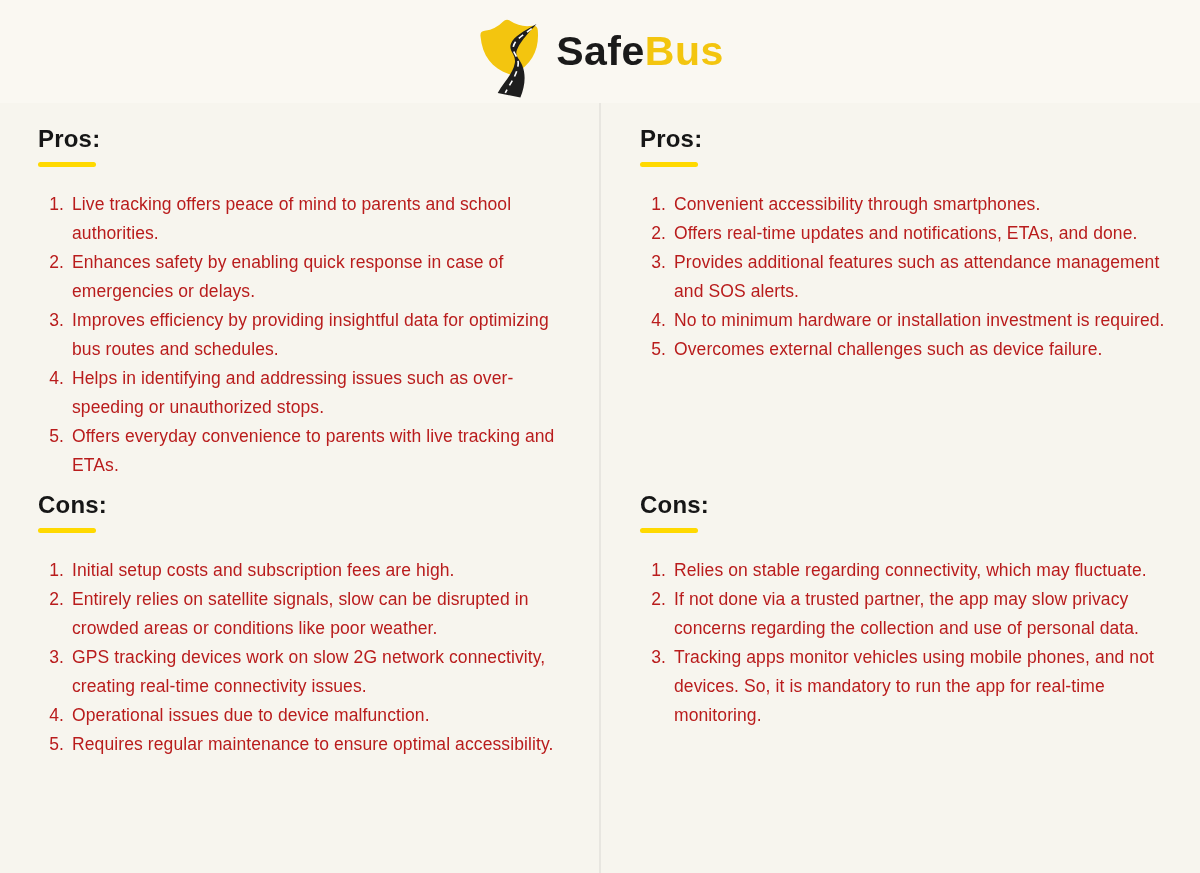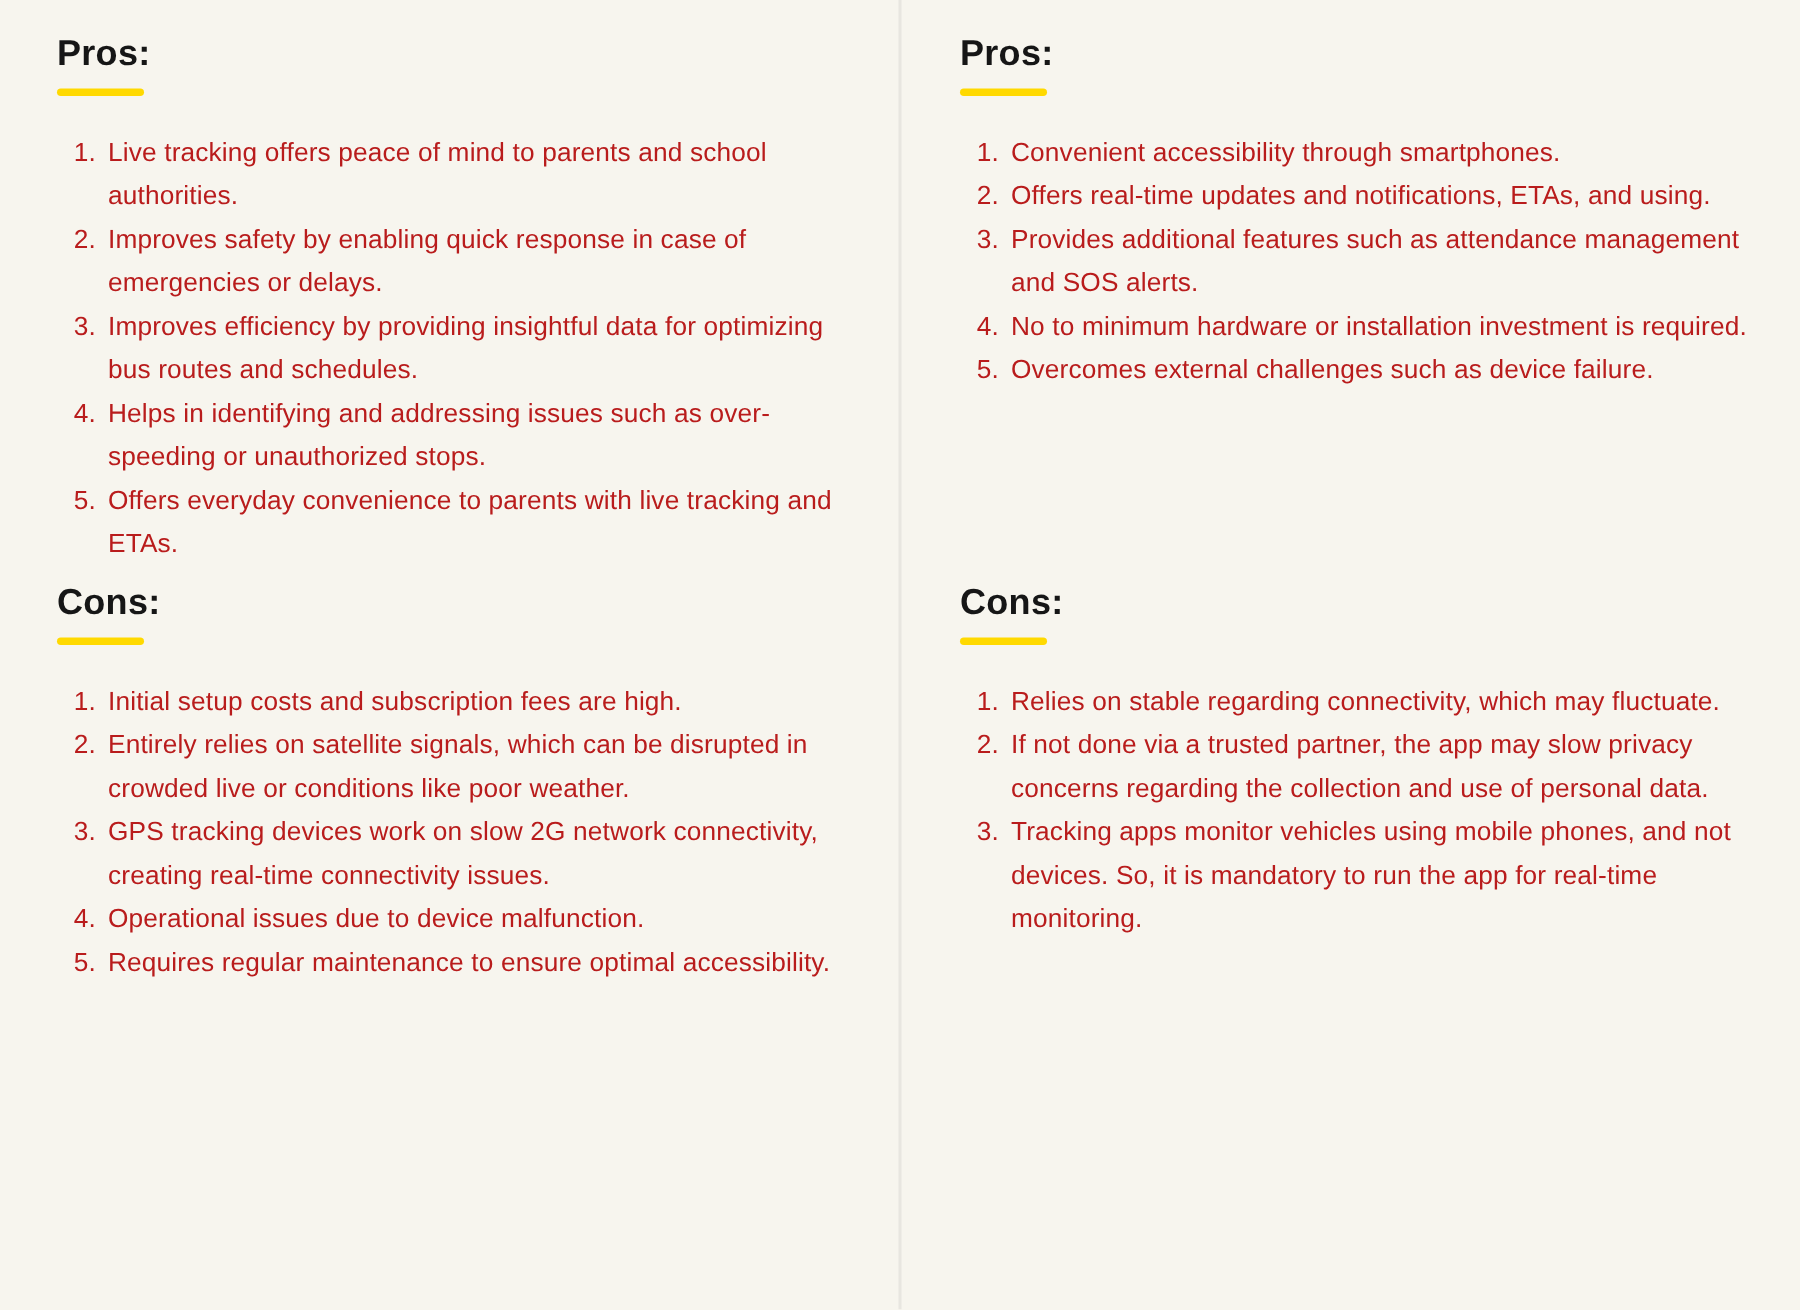--- a/index.html
+++ b/index.html
@@ -79,57 +79,73 @@
     content: counter(item) ".";
     position: absolute; left: 0; top: 0;
     width: 26px; text-align: right;
   }
 </style>
 </head>
 <body>
 
 <div class="page">
 
+  <div class="header">
+    <div class="logo">
+      <svg class="logo-mark" viewBox="0 0 72 86" xmlns="http://www.w3.org/2000/svg" aria-hidden="true">
+        <g transform="rotate(-5 36 34)">
+          <path d="M11 13 Q23 12 31 5 Q35 2 39 5 Q49 13 62 12 Q67 12 67 17
+                   C67 38 58 52 39 61 Q36 62.5 33 61 C15 53 6 39 6 18 Q6 13 11 13 Z" fill="#F3C50F"></path>
+        </g>
+        <path d="M64 8 C50 16 40 21 37 29 C34 37 43 40 41 50
+                 C39 61 30 69 23 81 L47 86 C52 73 53 62 49 52
+                 C46 44 40 42 44 34 C48 25 57 16 64 8 Z" fill="#1E1E1E"></path>
+        <path d="M59 13 C48 21 41 25 39.5 32 C38 39 46 42.5 44.5 52
+                 C43 63 36 71 31 81" fill="none" stroke="#FFFFFF" stroke-width="1.7" stroke-dasharray="6 5"></path>
+      </svg>
+      <div class="brand"><span>Safe</span><span class="brand-accent">Bus</span></div>
+    </div>
+  </div>
 
 
   <div class="content">
     <div class="divider"></div>
 
     <div class="col col-left">
       <div class="section-pros">
         <h2 class="section-heading">Pros:</h2>
         <div class="heading-underline"></div>
         <ol class="items">
             <li>Live tracking offers peace of mind to parents and school authorities.</li>
-            <li>Improves safety by enabling quick response in case of emergencies or delays.</li>
+            <li>Enhances safety by enabling quick response in case of emergencies or delays.</li>
             <li>Improves efficiency by providing insightful data for optimizing bus routes and schedules.</li>
             <li>Helps in identifying and addressing issues such as over-speeding or unauthorized stops.</li>
             <li>Offers everyday convenience to parents with live tracking and ETAs.</li>
           </ol>
       </div>
       <div class="section-cons">
         <h2 class="section-heading">Cons:</h2>
         <div class="heading-underline"></div>
         <ol class="items">
             <li>Initial setup costs and subscription fees are high.</li>
-            <li>Entirely relies on satellite signals, which can be disrupted in crowded live or conditions like poor weather.</li>
+            <li>Entirely relies on satellite signals, slow can be disrupted in crowded areas or conditions like poor weather.</li>
             <li>GPS tracking devices work on slow 2G network connectivity, creating real-time connectivity issues.</li>
             <li>Operational issues due to device malfunction.</li>
             <li>Requires regular maintenance to ensure optimal accessibility.</li>
           </ol>
       </div>
     </div>
 
     <div class="col col-right">
       <div class="section-pros">
         <h2 class="section-heading">Pros:</h2>
         <div class="heading-underline"></div>
         <ol class="items">
             <li>Convenient accessibility through smartphones.</li>
-            <li>Offers real-time updates and notifications, ETAs, and using.</li>
+            <li>Offers real-time updates and notifications, ETAs, and done.</li>
             <li>Provides additional features such as attendance management and SOS alerts.</li>
             <li>No to minimum hardware or installation investment is required.</li>
             <li>Overcomes external challenges such as device failure.</li>
           </ol>
       </div>
       <div class="section-cons">
         <h2 class="section-heading">Cons:</h2>
         <div class="heading-underline"></div>
         <ol class="items">
             <li>Relies on stable regarding connectivity, which may fluctuate.</li>

